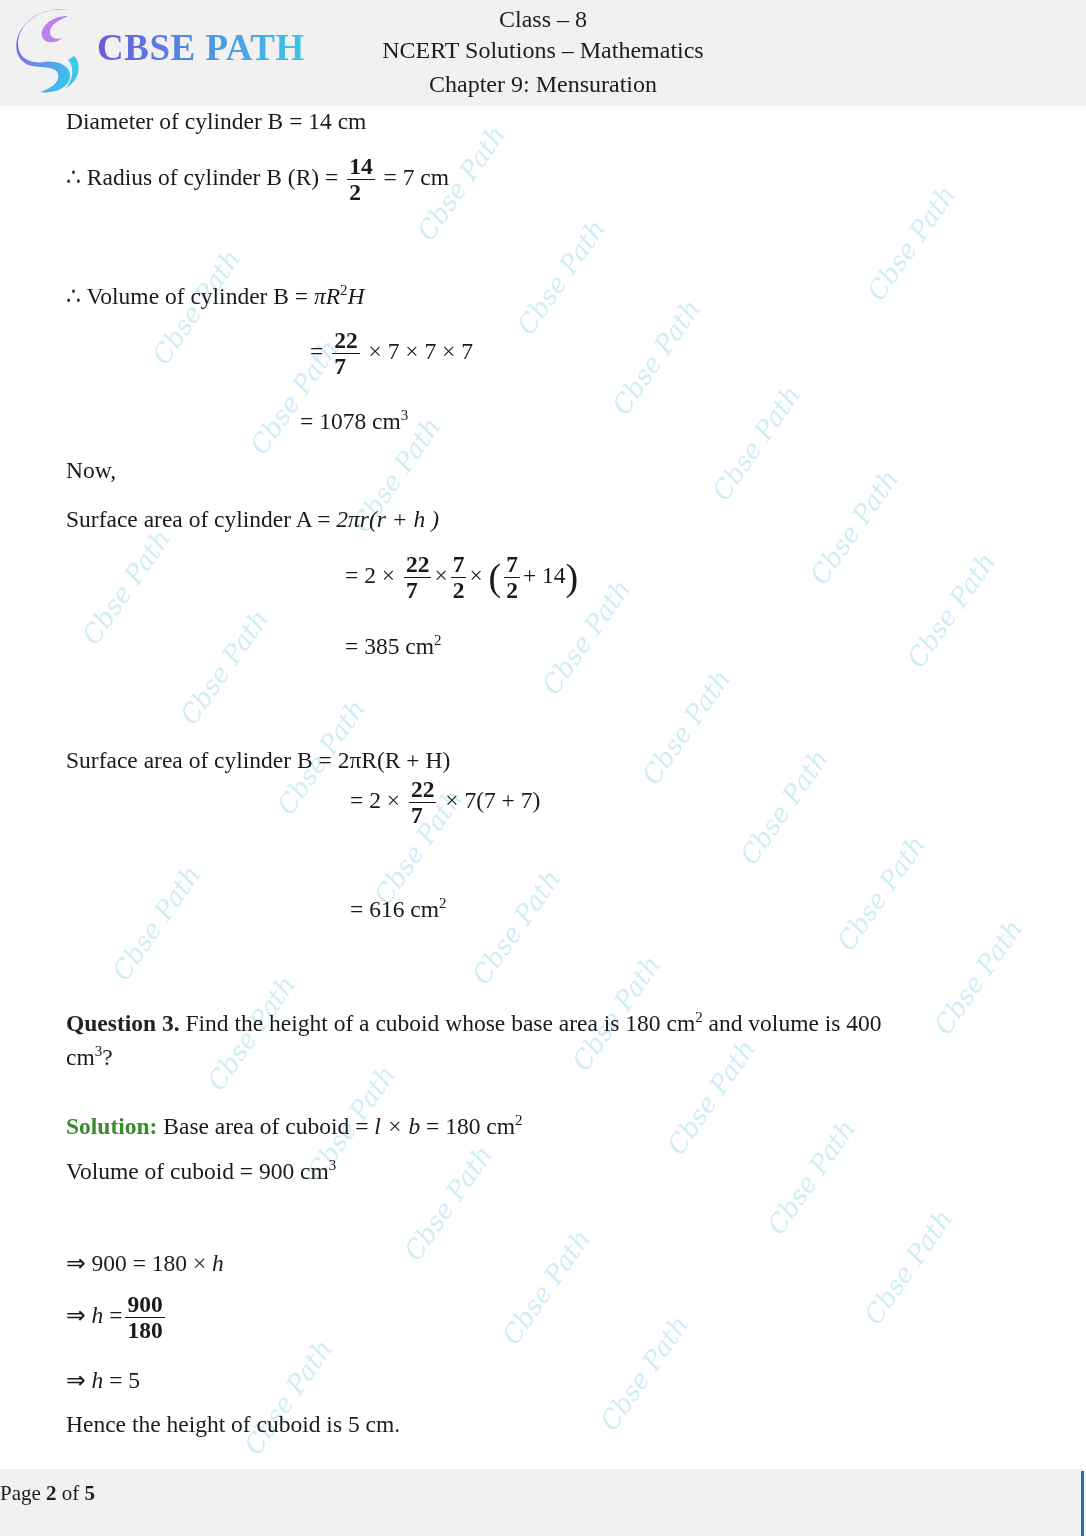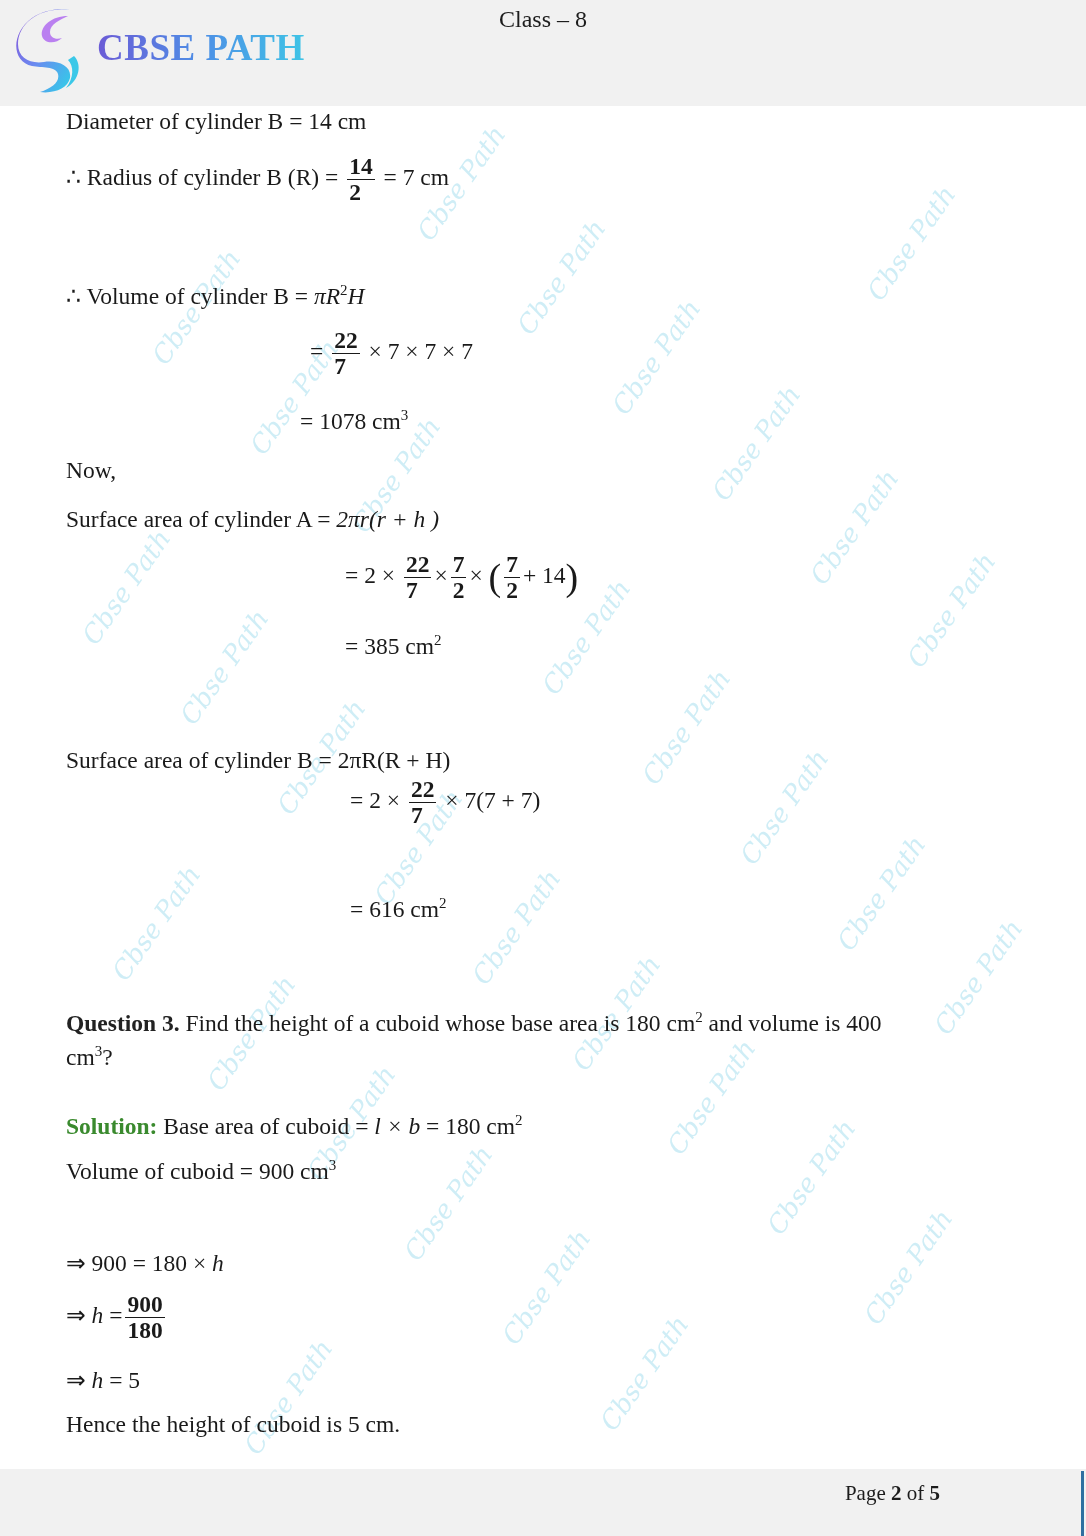--- a/index.html
+++ b/index.html
@@ -49,21 +49,21 @@
     position:absolute; font-family:"DejaVu Serif", serif; font-style:italic;
     font-size:26px; color:#bfe8f3; opacity:0.75; transform:rotate(-55deg);
     white-space:nowrap; pointer-events:none;
   }
 
   .footer {
     position:absolute; left:0; top:1469px; width:1086px; height:67px;
     background:#f1f1f1;
   }
   .footer-text {
-    position:absolute; left:0; width:940px; top:12px; text-align:right;
+    position:absolute; left:0; width:940px; top:12px; text-align:left;
     font-family:"Liberation Serif", serif; font-size:21px; color:#1c1c1c;
   }
   .footer-text b { font-weight:bold; }
   .footer-rule {
     position:absolute; left:1081px; top:1471px; width:3px; height:65px; background:#2f6fa0;
   }
 </style>
 </head>
 <body>
 
@@ -75,20 +75,22 @@
         <stop offset="0.5" stop-color="#6a8af0"></stop>
         <stop offset="1" stop-color="#2fd0e8"></stop>
       </linearGradient>
     </defs>
     <path d="M58 6 C30 2 6 18 6 40 C6 54 18 60 32 58 C46 56 60 62 58 74 C56 84 42 90 28 88 C40 84 48 78 46 70 C44 62 30 64 20 62 C0 58 -2 30 20 14 C32 6 46 4 58 6 Z" fill="url(#lg1)"></path>
     <path d="M56 12 C40 12 28 22 30 32 C32 40 44 40 50 34 C44 36 38 34 38 28 C38 20 48 16 56 12 Z" fill="#b06cf0" opacity="0.85"></path>
     <path d="M62 52 C70 60 68 76 54 84 C62 74 62 62 56 56 Z" fill="#3bc8e8"></path>
   </svg>
   <div class="brand">CBSE PATH</div>
   <div class="hdr-line l1">Class – 8</div>
+  <div class="hdr-line l2">NCERT Solutions – Mathematics</div>
+  <div class="hdr-line l3">Chapter 9: Mensuration</div>
 </div>
 
 <div>
   <span class="watermark" style="left:395px;top:168px;">Cbse Path</span>
   <span class="watermark" style="left:845px;top:228px;">Cbse Path</span>
   <span class="watermark" style="left:495px;top:262px;">Cbse Path</span>
   <span class="watermark" style="left:130px;top:292px;">Cbse Path</span>
   <span class="watermark" style="left:590px;top:342px;">Cbse Path</span>
   <span class="watermark" style="left:228px;top:382px;">Cbse Path</span>
   <span class="watermark" style="left:690px;top:428px;">Cbse Path</span>

